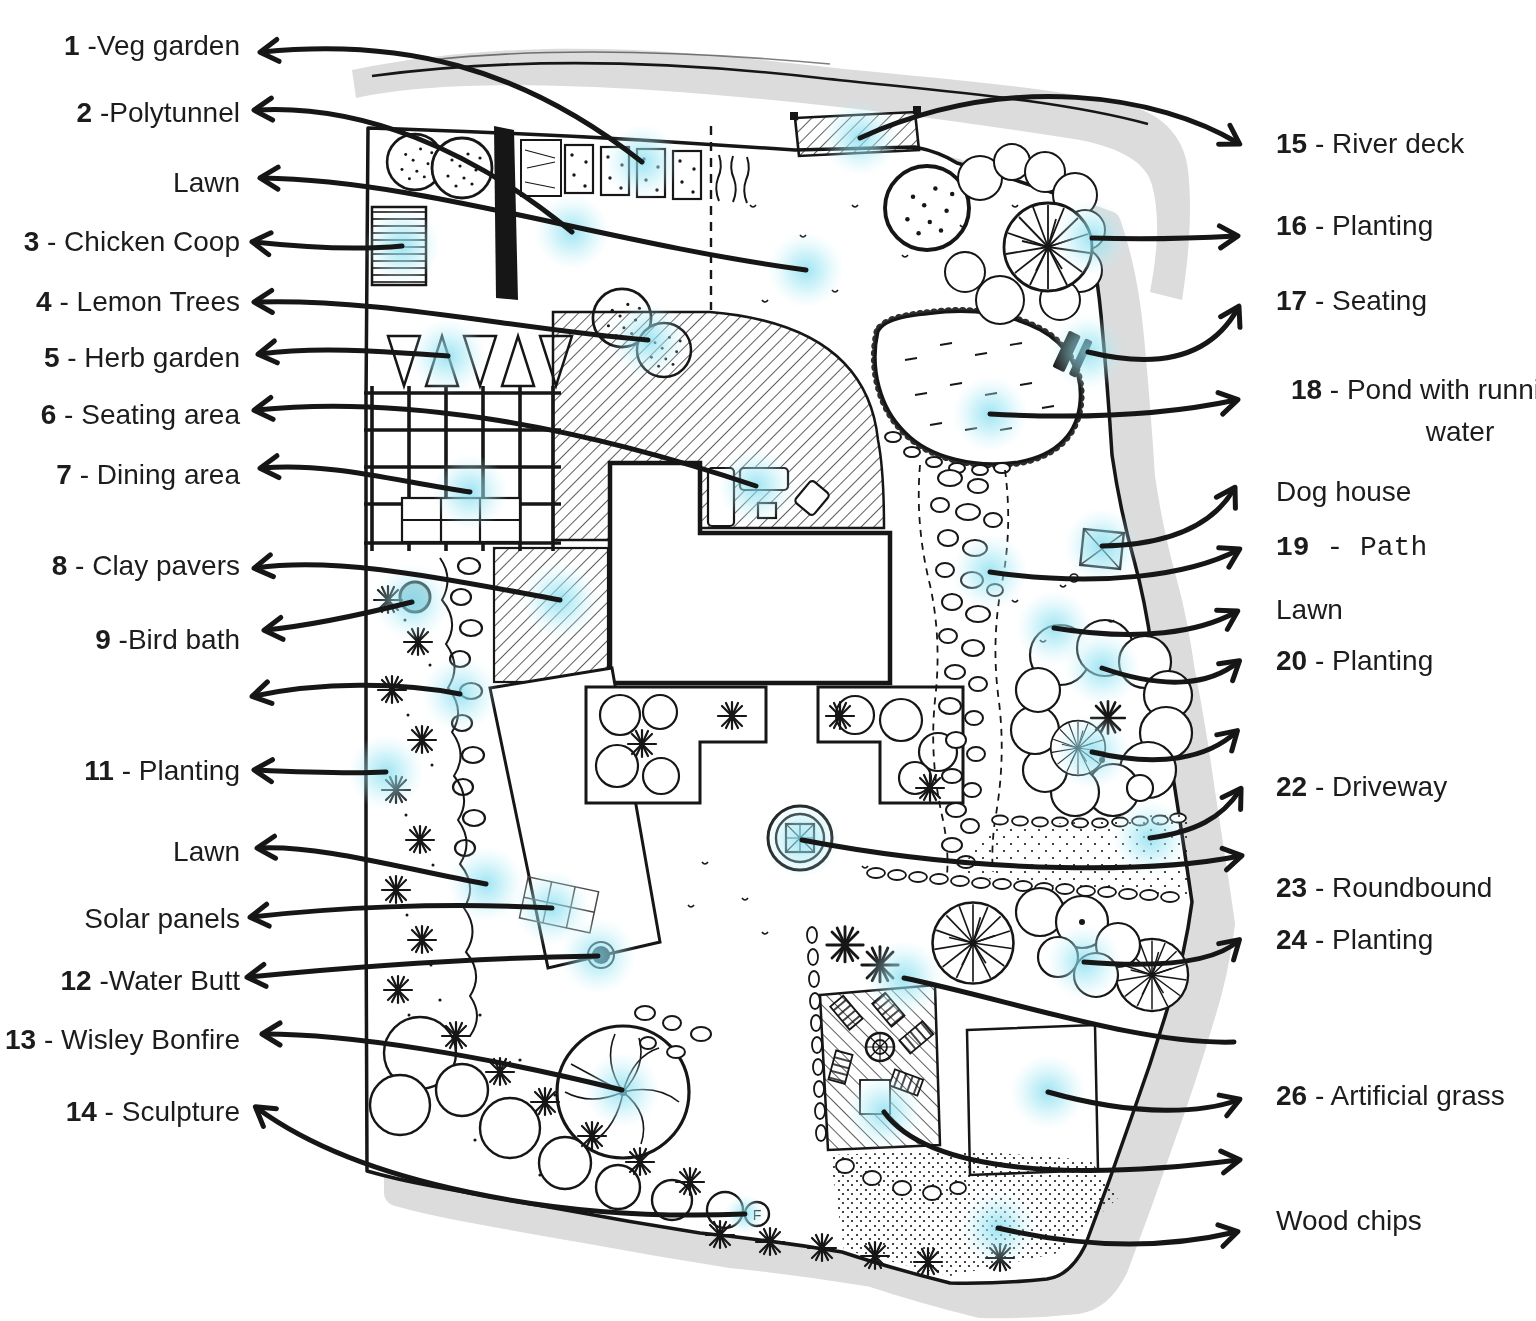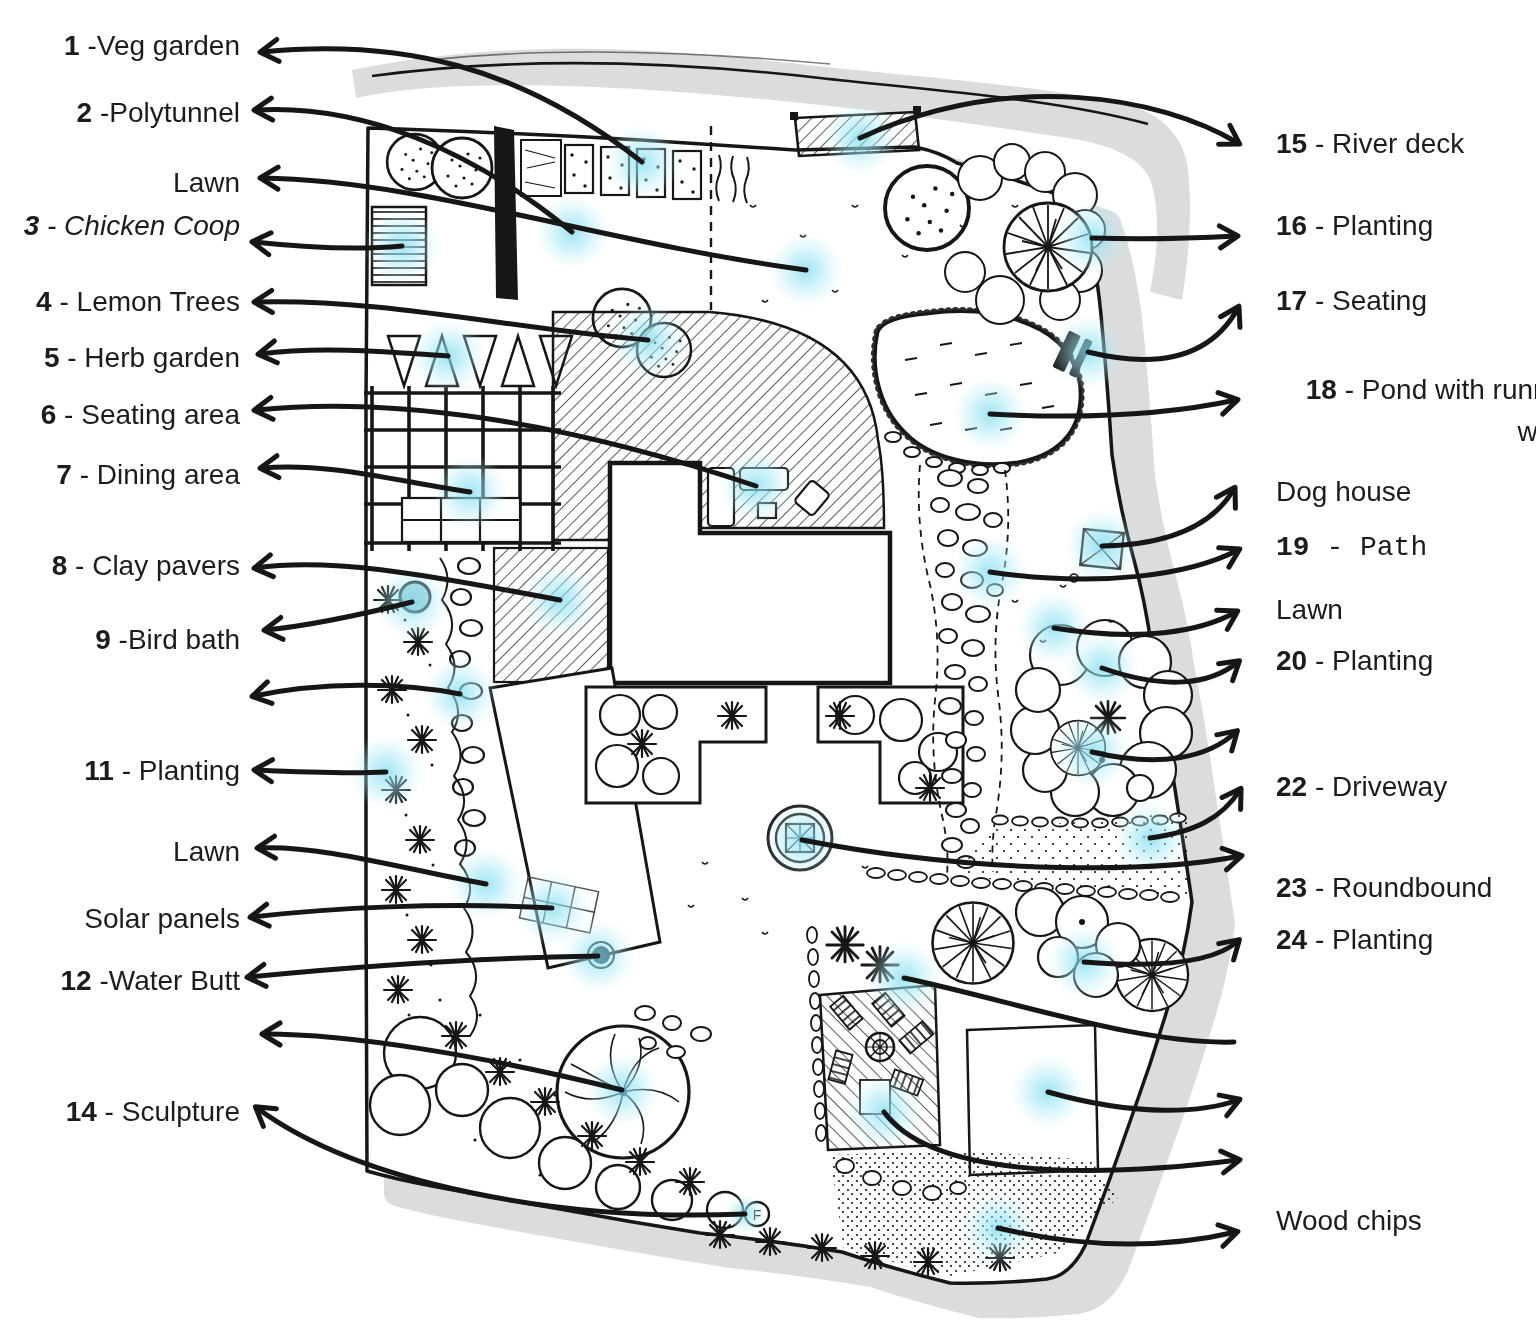--- a/index.html
+++ b/index.html
@@ -3,21 +3,21 @@
 <meta charset="utf-8">
 <style>
   html,body{margin:0;padding:0;background:#ffffff;}
   .stage{position:relative;width:1536px;height:1321px;background:#ffffff;overflow:hidden;
          font-family:"Liberation Sans","DejaVu Sans",sans-serif;}
   .stage svg{position:absolute;left:0;top:0;}
   #labels{position:absolute;left:0;top:0;width:1536px;height:1321px;pointer-events:none;}
   .lbl{position:absolute;font-size:28px;color:#1c1c1c;white-space:nowrap;line-height:40px;}
   .lbl b{font-weight:700;}
   .lbl.left{text-align:right;}
-  .lbl.right{text-align:right;}
+  .lbl.right{text-align:center;}
   .lbl.wrap{white-space:normal;width:252px;line-height:42px;text-indent:-58px;padding-left:58px;}
 </style>
 </head>
 <body>
 
 <div class="stage">
 
 <svg id="plan-svg" width="1536" height="1321" viewBox="0 0 1536 1321">
   <defs>
     <path id="bpath" d="M368,128 Q430,130 500,133 Q570,136 640,140 Q718,145 795,150 L915,147 Q940,152 957,163 Q1020,180 1078,202 Q1095,250 1101,315 Q1108,390 1112,455 Q1120,510 1134,560 Q1145,600 1152,650 Q1163,705 1172,770 Q1183,840 1192,902 Q1185,955 1170,1000 Q1153,1058 1133,1113 Q1110,1180 1085,1246 Q1070,1276 1047,1279 Q1000,1284 950,1283 Q890,1268 842,1252 Q770,1240 700,1233 Q630,1222 560,1209 Q490,1197 432,1186 Q395,1179 367,1171 L366,900 Q366,700 366,400 Z"></path>
@@ -642,38 +642,40 @@
         <path d="M1048,1092 C1140,1118 1205,1112 1238,1100" fill="none" stroke="#161616" stroke-width="5" stroke-linecap="round" marker-end="url(#ah)"></path>
         <path d="M884,1112 C930,1175 1080,1180 1238,1160" fill="none" stroke="#161616" stroke-width="5" stroke-linecap="round" marker-end="url(#ah)"></path>
         <path d="M998,1228 C1100,1252 1180,1245 1236,1232" fill="none" stroke="#161616" stroke-width="5" stroke-linecap="round" marker-end="url(#ah)"></path>
       </g>
 </svg>
 
 <div id="labels">
       <div class="lbl left" style="top: 26px; right: 1296px;"><b>1</b><span> -Veg garden</span></div>
       <div class="lbl left" style="top: 93px; right: 1296px;"><b>2</b><span> -Polytunnel</span></div>
       <div class="lbl left" style="top: 163px; right: 1296px;"><b></b><span>Lawn</span></div>
-      <div class="lbl left" style="top: 206px; right: 1296px; font-style: italic;"><b>3</b><span> - Chicken Coop</span></div>
+      <div class="lbl left" style="top: 222px; right: 1296px;"><b>3</b><span> - Chicken Coop</span></div>
       <div class="lbl left" style="top: 282px; right: 1296px;"><b>4</b><span> - Lemon Trees</span></div>
       <div class="lbl left" style="top: 338px; right: 1296px;"><b>5</b><span> - Herb garden</span></div>
       <div class="lbl left" style="top: 395px; right: 1296px;"><b>6</b><span> - Seating area</span></div>
       <div class="lbl left" style="top: 455px; right: 1296px;"><b>7</b><span> -  Dining area</span></div>
       <div class="lbl left" style="top: 546px; right: 1296px;"><b>8</b><span> -  Clay pavers</span></div>
       <div class="lbl left" style="top: 608px; right: 1296px; margin-top: 12px;"><b>9</b><span> -Bird bath</span></div>
       <div class="lbl left" style="top: 751px; right: 1296px;"><b>11</b><span> - Planting</span></div>
       <div class="lbl left" style="top: 832px; right: 1296px;"><b></b><span>Lawn</span></div>
       <div class="lbl left" style="top: 899px; right: 1296px;"><b></b><span>Solar panels</span></div>
       <div class="lbl left" style="top: 961px; right: 1296px;"><b>12</b><span> -Water Butt</span></div>
+      <div class="lbl left" style="top: 1020px; right: 1296px;"><b>13</b><span> - Wisley Bonfire</span></div>
       <div class="lbl left" style="top: 1092px; right: 1296px;"><b>14</b><span> - Sculpture</span></div>
       <div class="lbl right" style="top: 124px; left: 1276px;"><b>15</b><span> - River deck</span></div>
       <div class="lbl right" style="top: 206px; left: 1276px;"><b>16</b><span> - Planting</span></div>
       <div class="lbl right" style="top: 281px; left: 1276px;"><b>17</b><span> - Seating</span></div>
       <div class="lbl right wrap" style="top: 369px; left: 1276px;"><b>18</b><span> - Pond with running water</span></div>
       <div class="lbl right" style="top: 472px; left: 1276px;"><b></b><span>Dog house</span></div>
       <div class="lbl right" style="top: 528px; left: 1276px; font-family: Liberation Mono, monospace;"><b>19</b><span> - Path</span></div>
       <div class="lbl right" style="top: 590px; left: 1276px;"><b></b><span>Lawn</span></div>
       <div class="lbl right" style="top: 641px; left: 1276px;"><b>20</b><span> - Planting</span></div>
       <div class="lbl right" style="top: 767px; left: 1276px;"><b>22</b><span> - Driveway</span></div>
       <div class="lbl right" style="top: 833px; left: 1276px; margin-top: 35px;"><b>23</b><span> - Roundbound</span></div>
       <div class="lbl right" style="top: 920px; left: 1276px;"><b>24</b><span> - Planting</span></div>
+      <div class="lbl right" style="top: 1076px; left: 1276px;"><b>26</b><span> - Artificial grass</span></div>
       <div class="lbl right" style="top: 1201px; left: 1276px;"><b></b><span>Wood chips</span></div>
     </div>
 </div>
 
 </body></html>

